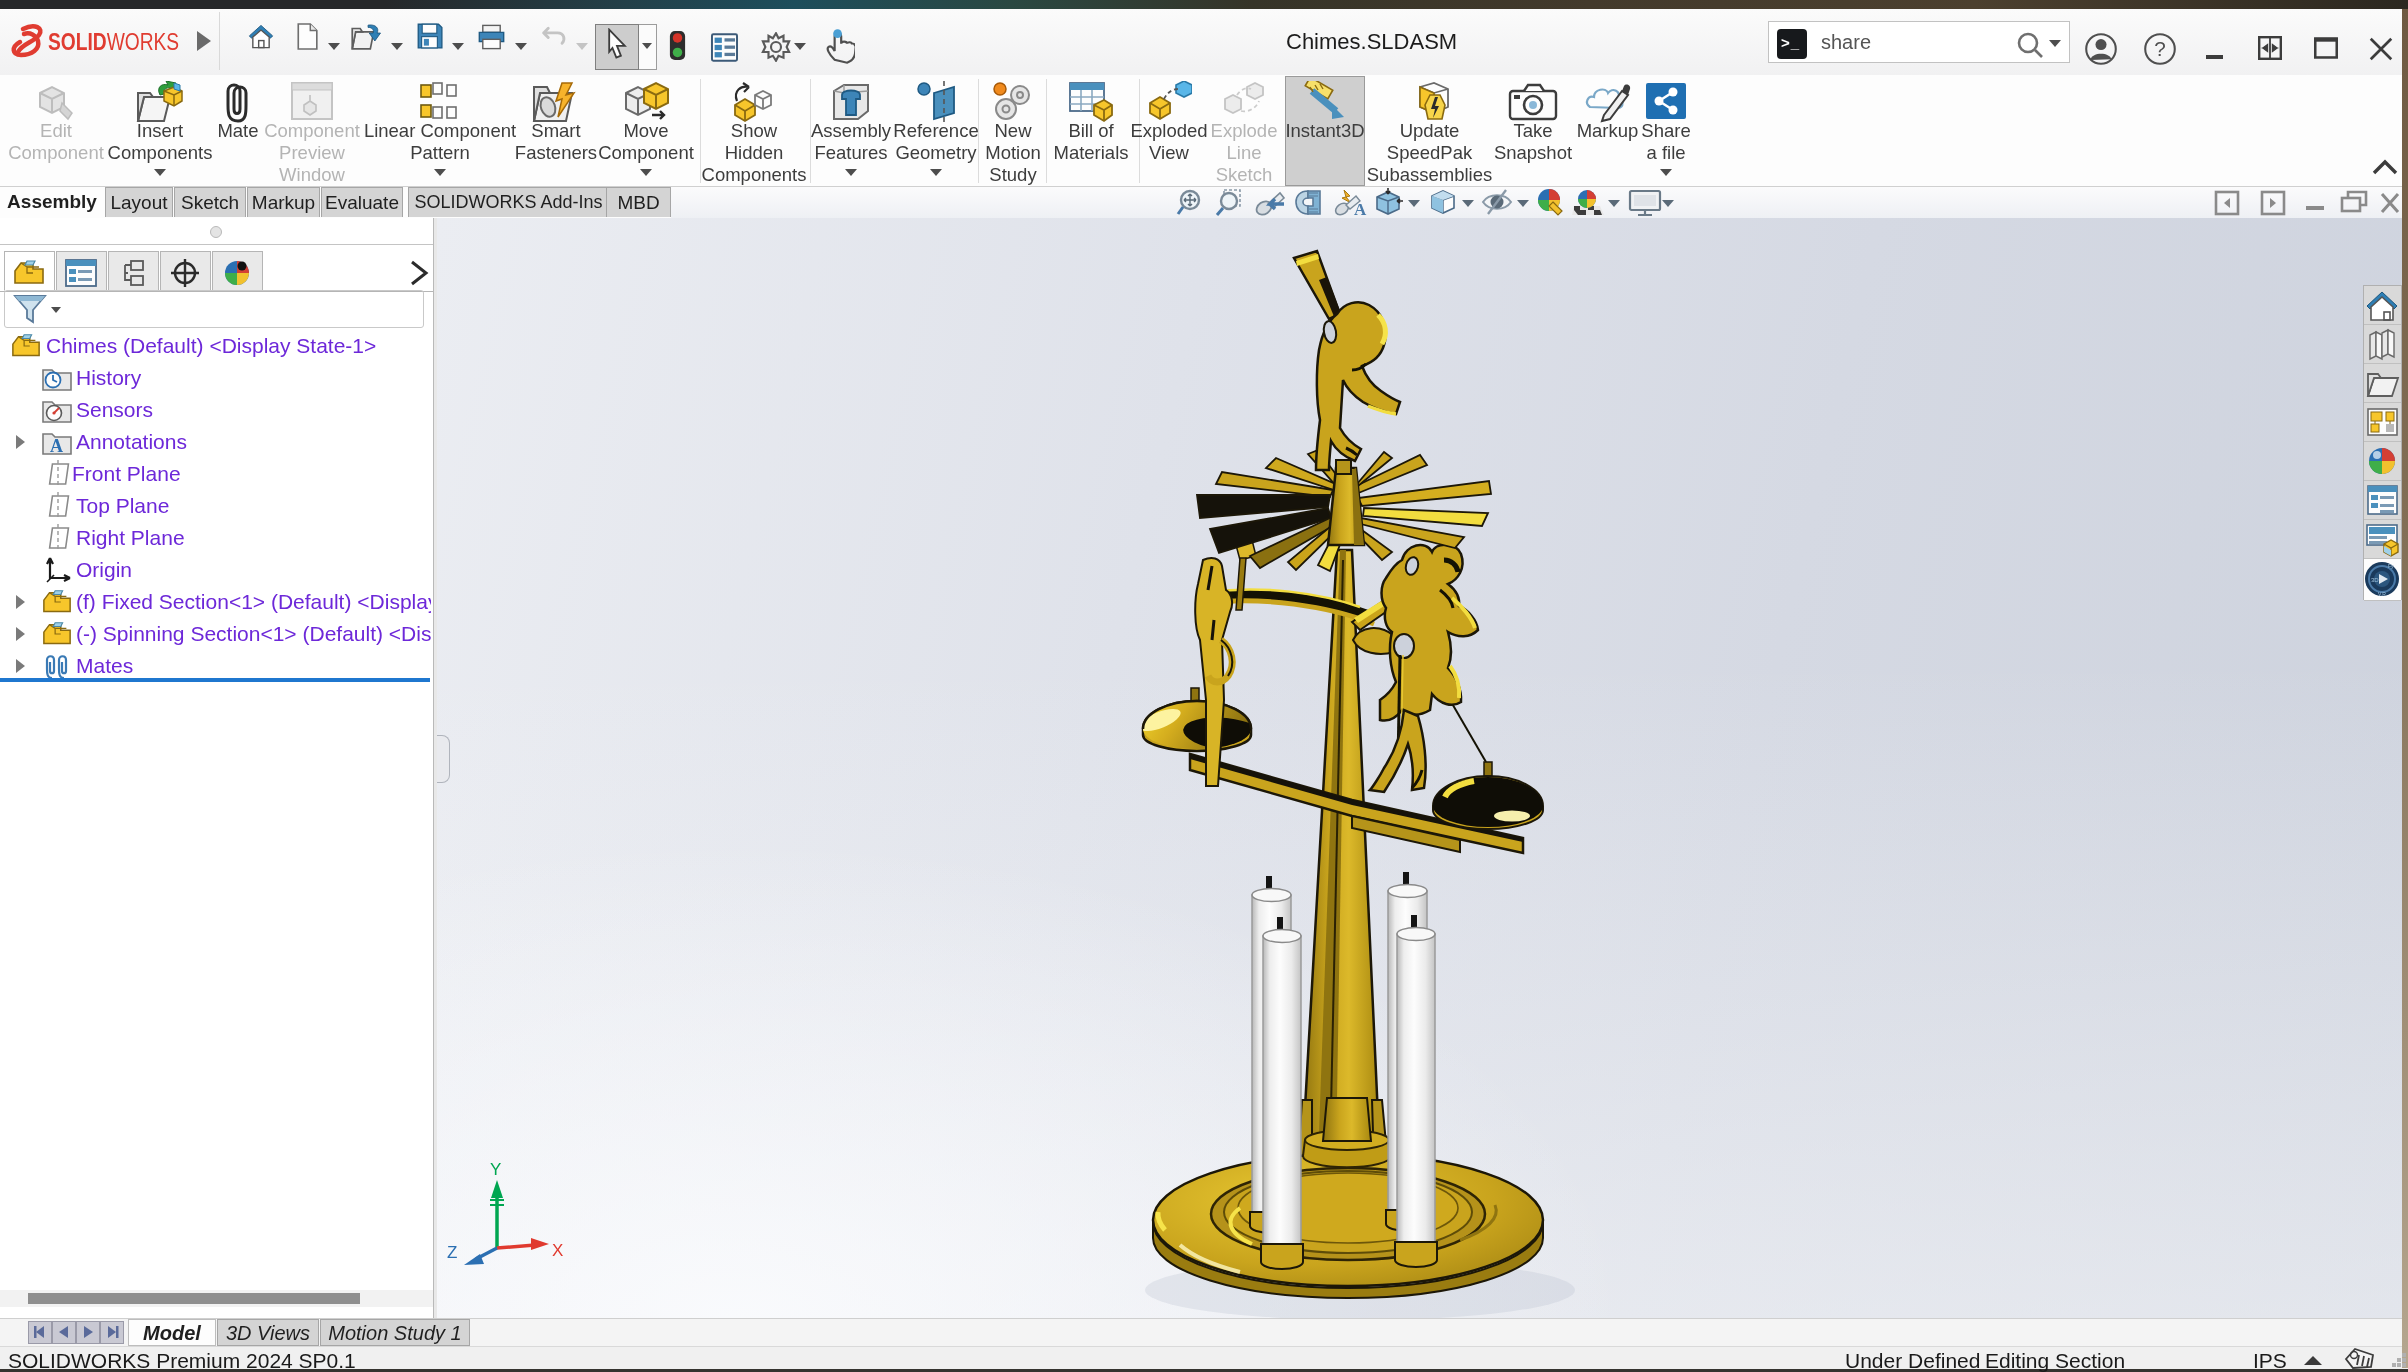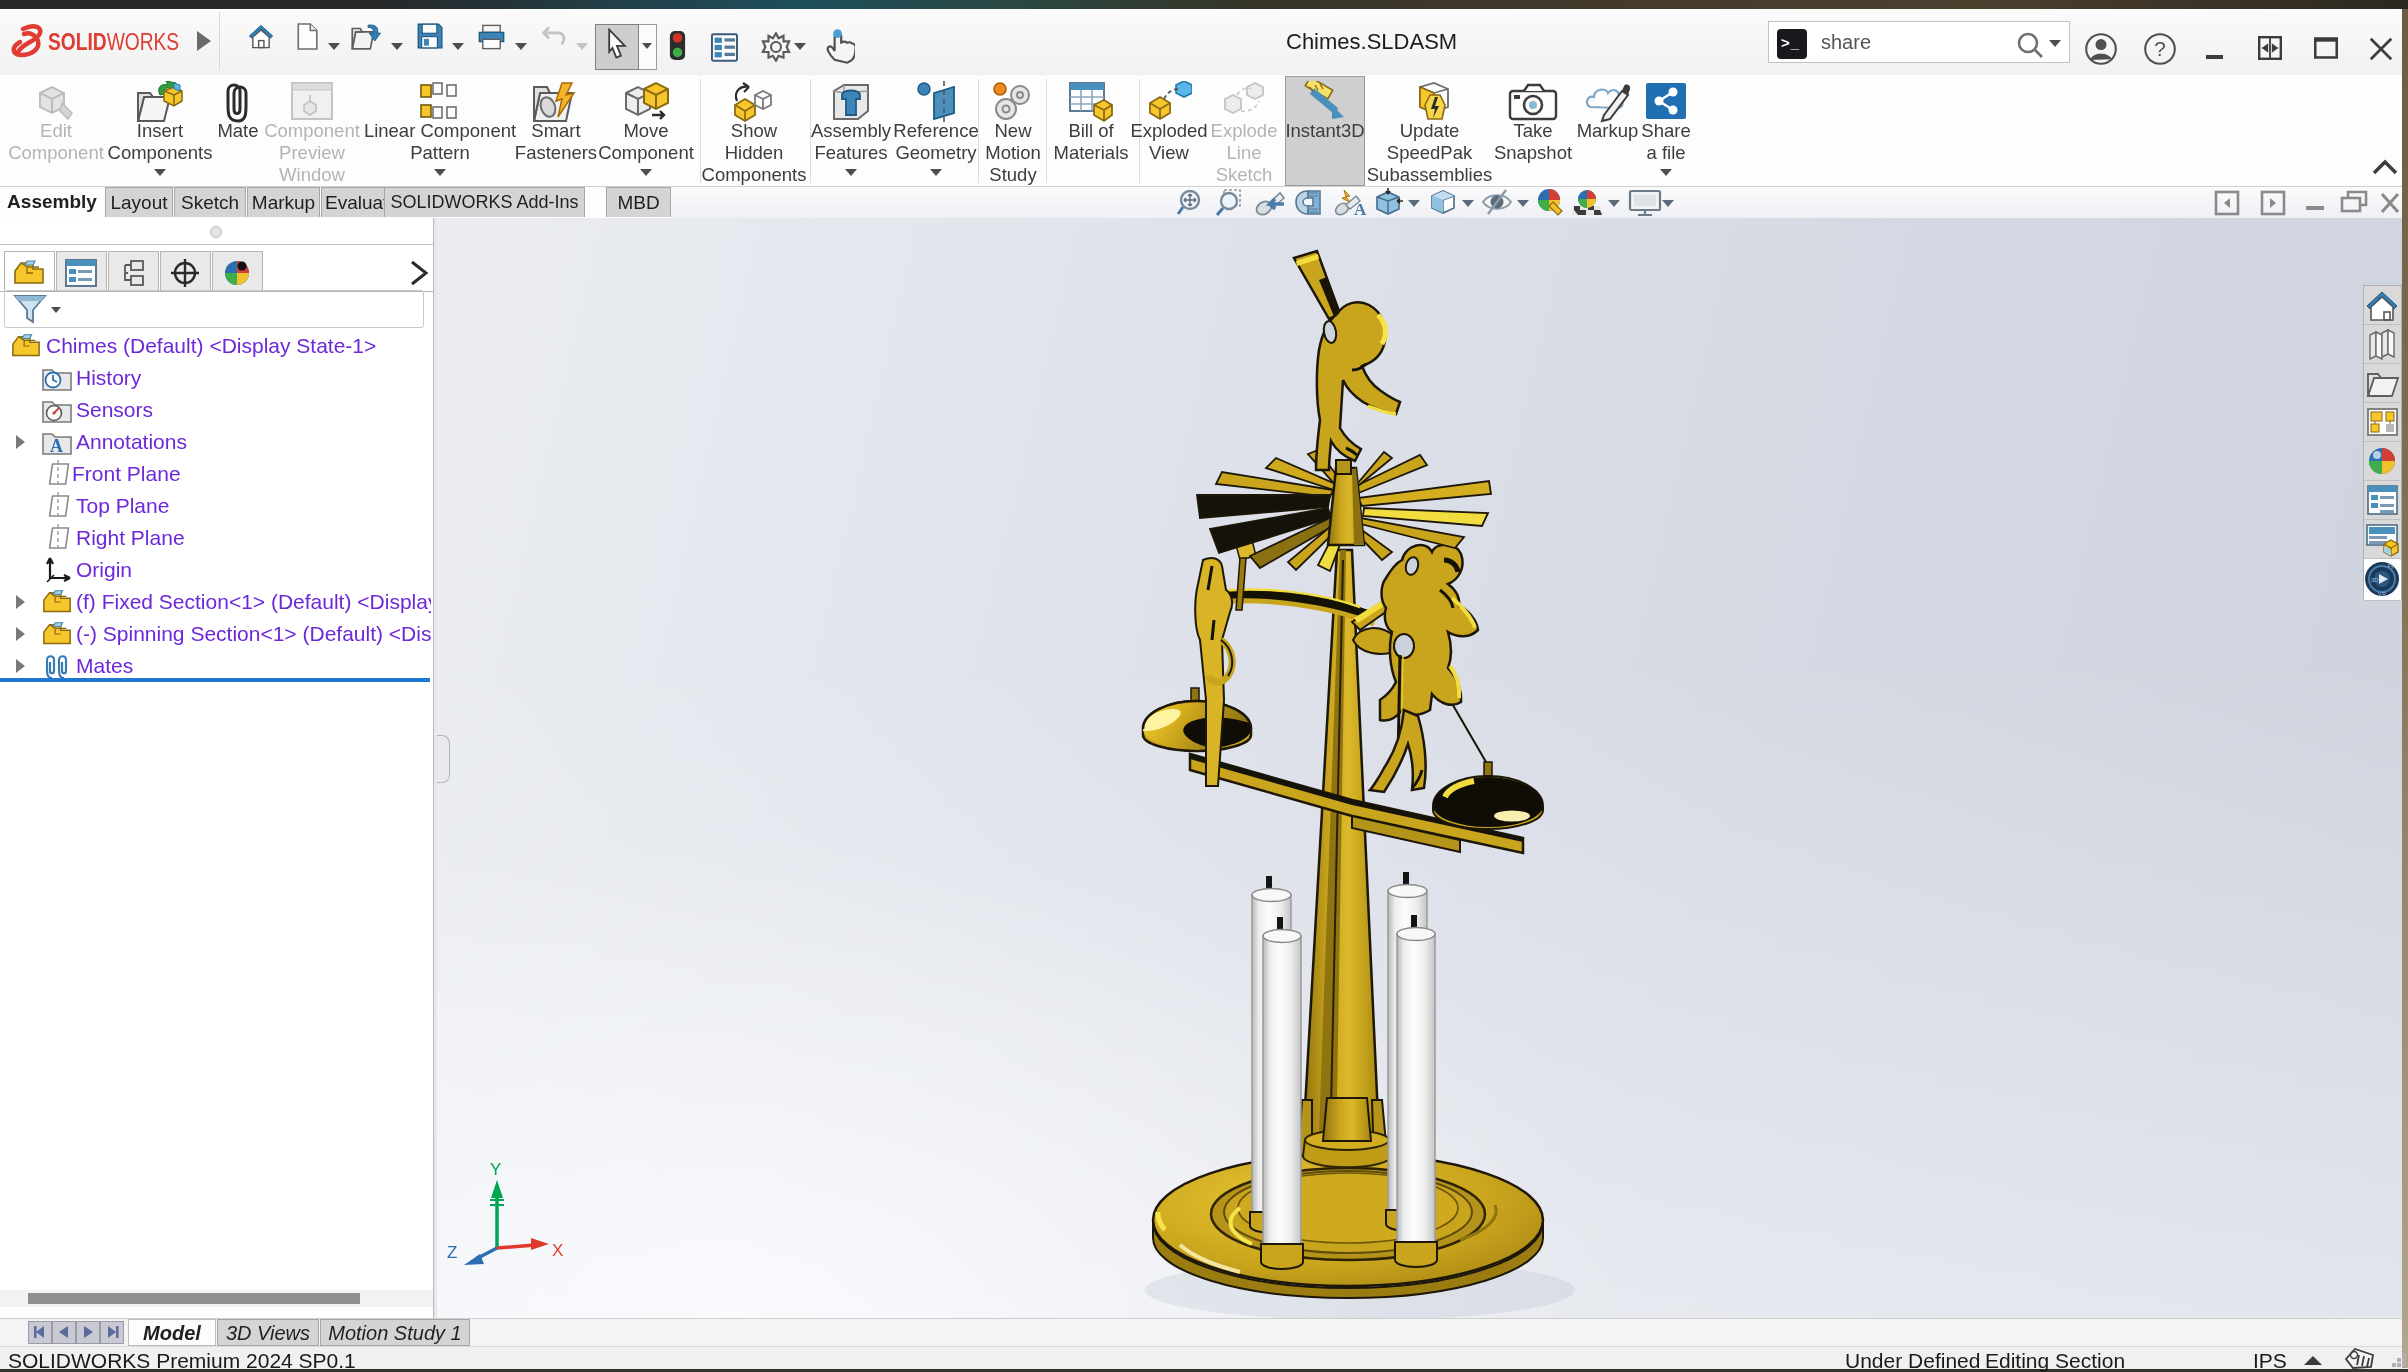--- a/index.html
+++ b/index.html
@@ -397,21 +397,21 @@
       </svg>
   </div>
 
   <div class="abs" id="tabrow">
     <div id="huband"></div>
     <div class="ctab active" style="left:0;width:104px">Assembly</div>
     <div class="ctab" style="left:105px;width:68px">Layout</div>
     <div class="ctab" style="left:174px;width:72px">Sketch</div>
     <div class="ctab" style="left:247px;width:73px">Markup</div>
     <div class="ctab" style="left:321px;width:82px">Evaluate</div>
-    <div class="ctab" style="left:384px;width:201px;font-size:18px">SOLIDWORKS Add-Ins</div>
+    <div class="ctab" style="left:408px;width:201px;font-size:18px">SOLIDWORKS Add-Ins</div>
     <div class="ctab" style="left:606px;width:65px">MBD</div>
 
     <svg class="abs" style="left:1176px;top:1px" width="500" height="30" viewBox="0 0 500 30">
       <g>
         <circle cx="14" cy="12" r="9" fill="#eef4f8" stroke="#7a8a98" stroke-width="2.4"></circle>
         <path d="M7 19 L2 26" stroke="#4a7aa8" stroke-width="3"></path>
         <path d="M14 6 L14 18 M8 12 L20 12 M14 6 L12 8 M14 6 L16 8 M14 18 L12 16 M14 18 L16 16 M8 12 L10 10 M8 12 L10 14 M20 12 L18 10 M20 12 L18 14" stroke="#5a6a78" stroke-width="1.4"></path>
       </g>
       <g transform="translate(40 0)">
         <rect x="8" y="2" width="16" height="16" fill="none" stroke="#8a9aa8" stroke-width="1.6" stroke-dasharray="3 2"></rect>

